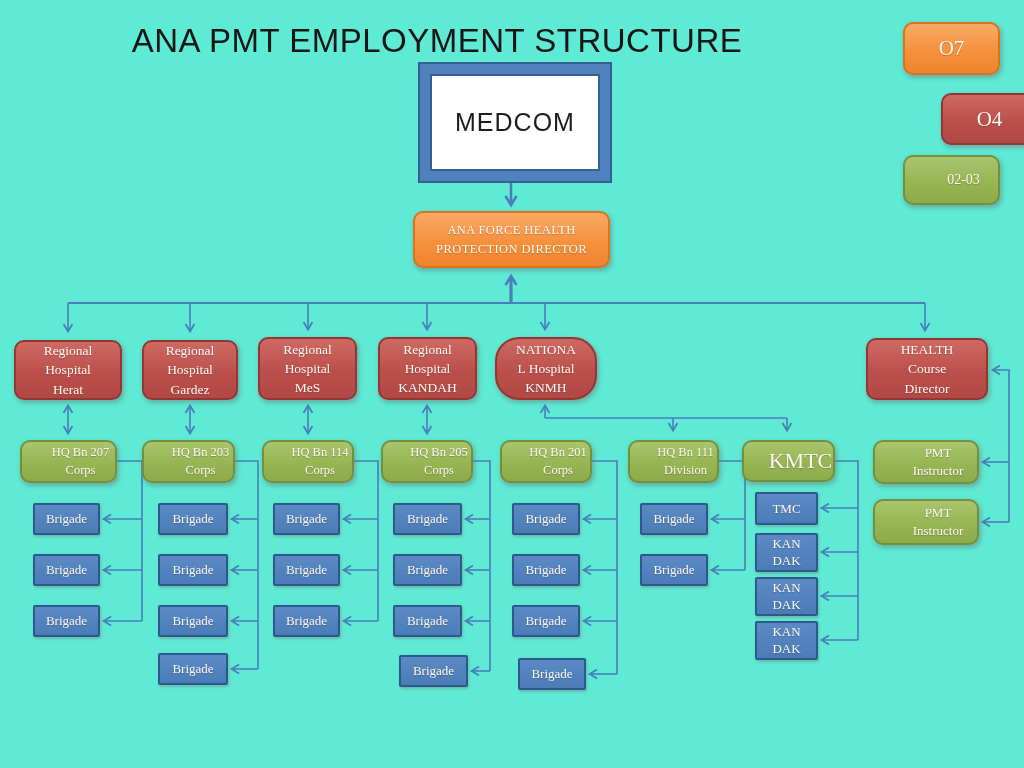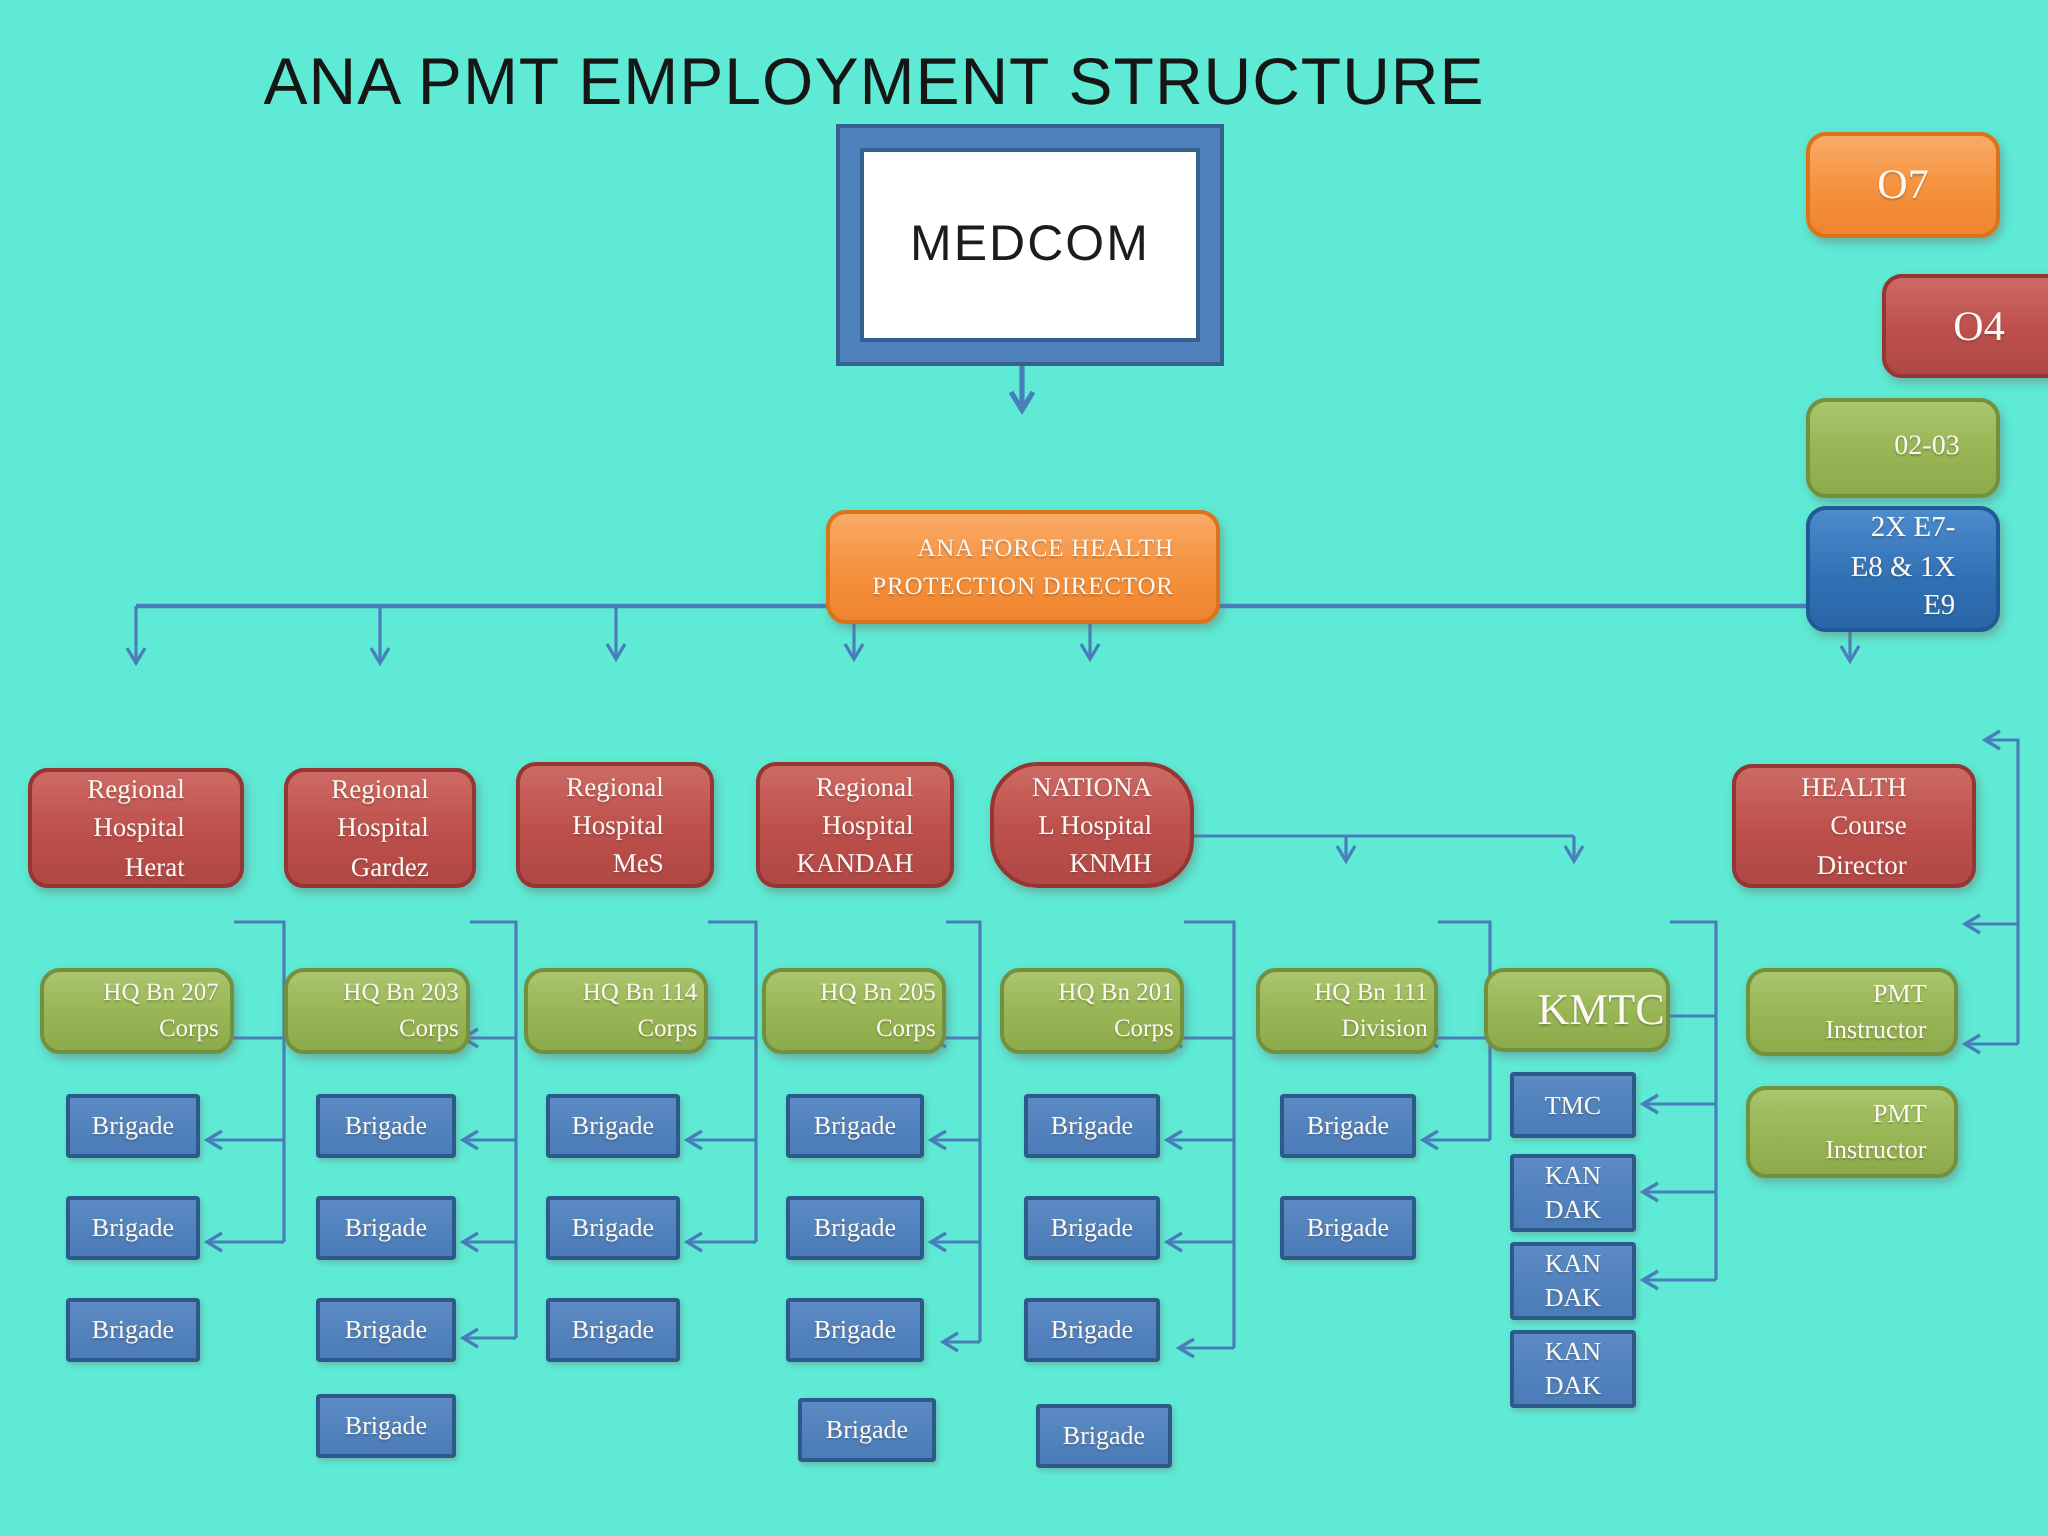--- a/index.html
+++ b/index.html
@@ -2,22 +2,22 @@
 <html><head>
 <meta charset="utf-8">
 <style>
   html,body{margin:0;padding:0;background:#fff;}
   .canvas{position:relative;width:1024px;height:768px;background:#5eead4;overflow:hidden;
           font-family:"Liberation Serif",serif;}
   .title{position:absolute;left:0;right:150px;top:22px;text-align:center;
          font-family:"Liberation Sans",sans-serif;font-size:33px;color:#161616;
          letter-spacing:.5px;white-space:pre-line;}
   .node{position:absolute;display:flex;align-items:center;justify-content:center;
-        text-align:right;white-space:pre-line;box-sizing:border-box;color:#fdf8f2;
-        text-shadow:0 1px 1px rgba(60,60,60,.35);margin-top:44px;}
+        text-align:center;white-space:pre-line;box-sizing:border-box;color:#fdf8f2;
+        text-shadow:0 1px 1px rgba(60,60,60,.35);}
   .round{border-radius:10px;box-shadow:1.5px 2.5px 4px rgba(110,110,110,.45);}
   .red{background:linear-gradient(180deg,#cd6a64 0%,#bc4f4b 55%,#b04845 100%);border:2px solid #943634;}
   .green{background:linear-gradient(180deg,#aac56e 0%,#97b553 55%,#8dab4b 100%);border:2px solid #73903d;padding-left:24px;}
   .orange{background:linear-gradient(180deg,#f9aa67 0%,#f5913c 55%,#ef8430 100%);border:2px solid #d9731c;}
   .lblue{background:linear-gradient(180deg,#4c8ccd 0%,#2f6fb3 60%,#2a67a8 100%);border:2px solid #1f5a96;}
   .unit{background:linear-gradient(180deg,#5b8ac4 0%,#4b7cb7 100%);border:2px solid #2c5a8a;
         border-radius:2px;font-size:13px;box-shadow:1px 1.5px 2.5px rgba(120,120,120,.4);}
   .medcom{position:absolute;box-sizing:border-box;background:#ffffff;border:10px solid #4f81bd;
           box-shadow:0 0 0 2px #36618e, inset 0 0 0 2px #36618e;
           display:flex;align-items:center;justify-content:center;}
@@ -115,23 +115,20 @@
   <div class="medcom" style="left:420px;top:64px;width:190px;height:117px;">
     <span>MEDCOM</span>
   </div>
 
   <div class="node round orange" style="left:413px;top:211px;width:197px;height:57px;font-size:12.5px;letter-spacing:.4px;line-height:1.45;">ANA FORCE HEALTH
 PROTECTION DIRECTOR</div>
 
   <div class="node round orange" style="left:903px;top:22px;width:97px;height:53px;font-size:21px;">O7</div>
   <div class="node round red" style="left:941px;top:93px;width:97px;height:52px;font-size:21px;">O4</div>
   <div class="node round green" style="left:903px;top:155px;width:97px;height:50px;font-size:14px;">02-03</div>
-  <div class="node round lblue" style="left:903px;top:209px;width:97px;height:63px;font-size:14.5px;line-height:1.35;">2X E7-
-E8 &amp; 1X
-E9</div>
 
   <div class="node round red" style="left:14px;top:340px;width:108px;height:60px;font-size:13.5px;line-height:1.42;">Regional
 Hospital
 Herat</div>
   <div class="node round red" style="left:142px;top:340px;width:96px;height:60px;font-size:13.5px;line-height:1.42;">Regional
 Hospital
 Gardez</div>
   <div class="node round red" style="left:258px;top:337px;width:99px;height:63px;font-size:13.5px;line-height:1.42;">Regional
 Hospital
 MeS</div>

